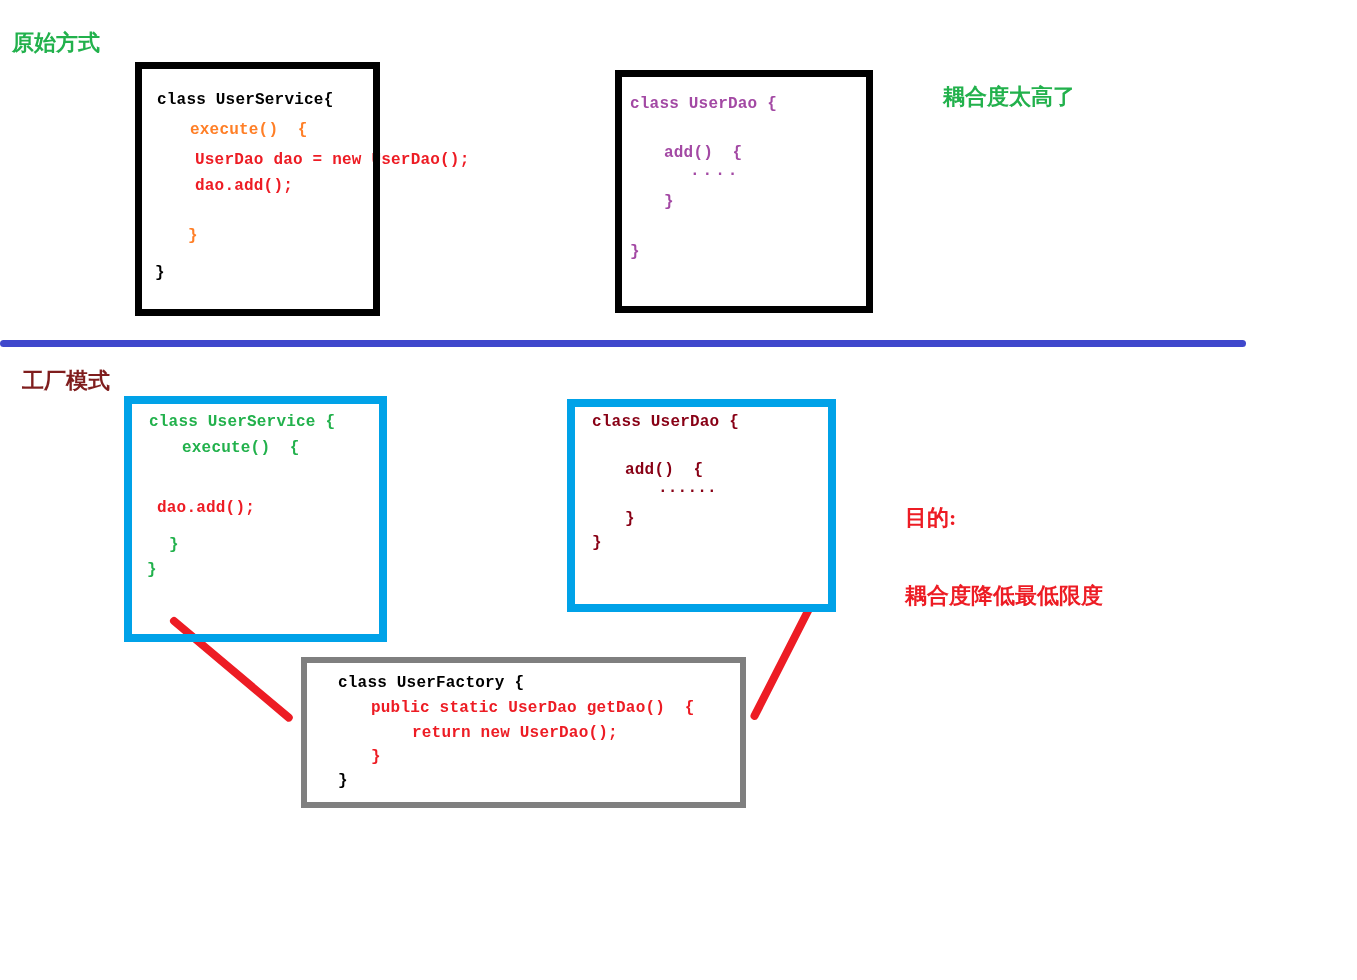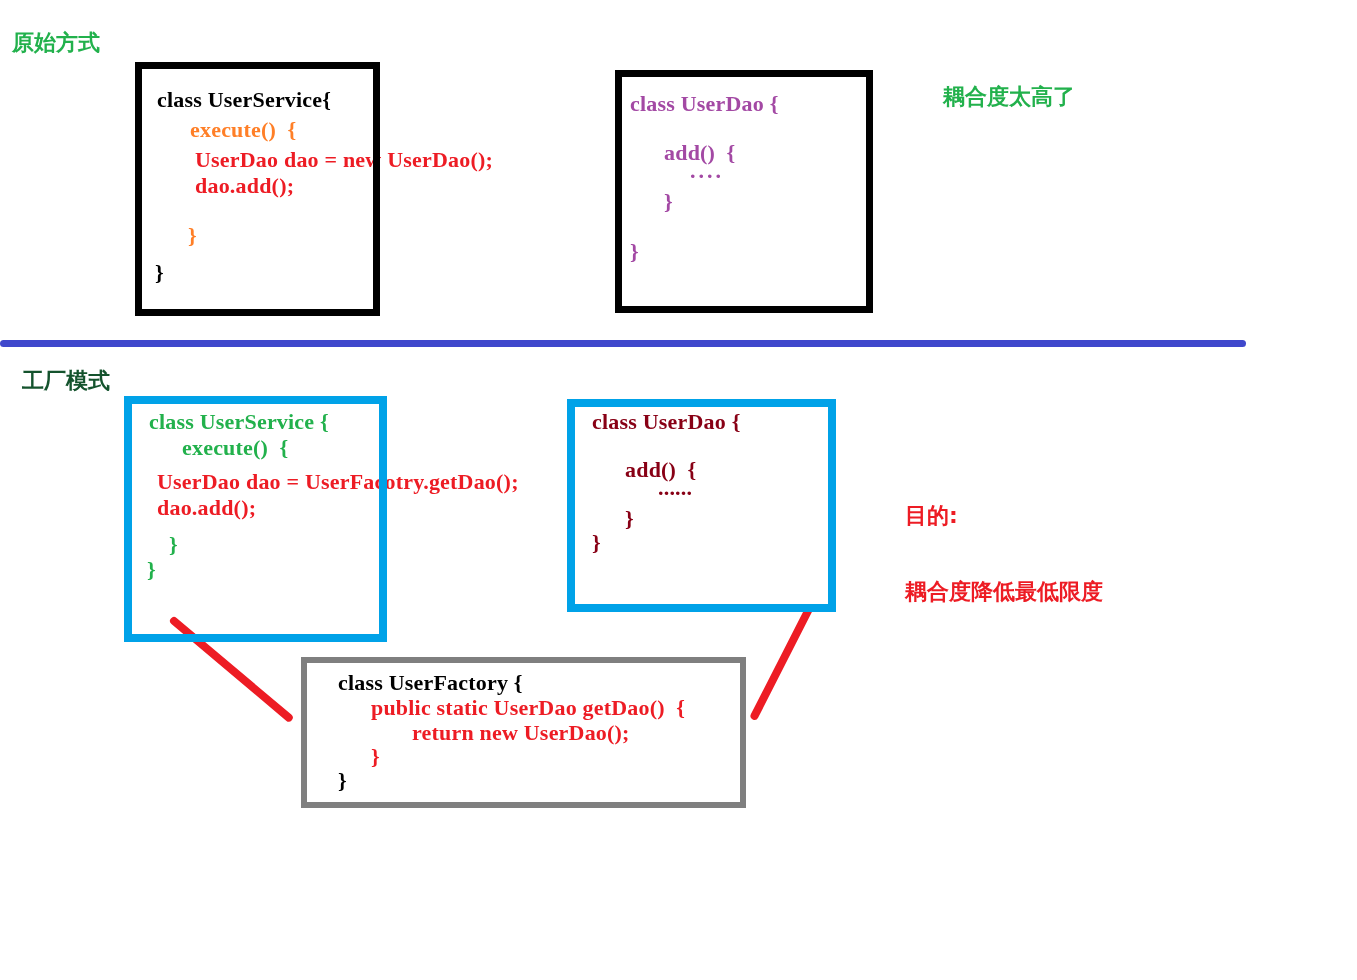--- a/index.html
+++ b/index.html
@@ -21,23 +21,23 @@
   }
   .codegroup { position: absolute; }
   .frame {
     position: absolute;
     inset: 0;
     border-style: solid;
     z-index: 2;
   }
   .code {
     position: absolute;
-    font-family: Liberation Serif, serif;
+    font-family: Liberation Mono, monospace;
     font-weight: bold;
-    font-size: 22px;
+    font-size: 16px;
     letter-spacing: 0.2px;
     white-space: pre;
     z-index: 1;
     line-height: 20px;
   }
   .divider {
     position: absolute;
     left: 0; top: 340;
     width: 1246px; height: 7px;
     border-radius: 4px;
@@ -75,42 +75,41 @@
     <div class="code" style="left: 49px; top: 73px; color: rgb(163, 73, 164);">add()  {</div>
     <div class="code" style="left: 75px; top: 91px; letter-spacing: 3px; color: rgb(163, 73, 164);">....</div>
     <div class="code" style="left: 49px; top: 122px; color: rgb(163, 73, 164);">}</div>
     <div class="code" style="left: 15px; top: 172px; color: rgb(163, 73, 164);">}</div>
   </div>
 
   <div class="label" style="left: 943px; top: 82px; color: rgb(34, 177, 76);">耦合度太高了</div>
 
   <div class="divider" style="left: 0px; top: 340px; background-color: rgb(63, 72, 204);"></div>
 
-  <div class="label" style="left: 22px; top: 366px; color: #14532d; text-align: right;">工厂模式</div>
+  <div class="label" style="left: 22px; top: 366px; color: #7f1d1d; text-align: right;">工厂模式</div>
 
   <div class="codegroup" style="left:124px; top:396px; width:263px; height:246px;">
     <div class="frame" style="border-width: 8px; border-color: rgb(0, 162, 232);"></div>
     <div class="code" style="left: 25px; top: 16px; color: rgb(34, 177, 76);">class UserService {</div>
     <div class="code" style="left: 58px; top: 42px; color: rgb(34, 177, 76);">execute()  {</div>
-    <div class="code" style="left: 33px; top: 76px; color: rgb(237, 28, 36);">UserDao dao = UserFacotry.getDao();</div>
     <div class="code" style="left: 33px; top: 102px; color: rgb(237, 28, 36);">dao.add();</div>
     <div class="code" style="left: 45px; top: 139px; color: rgb(34, 177, 76);">}</div>
     <div class="code" style="left: 23px; top: 164px; color: rgb(34, 177, 76);">}</div>
   </div>
 
   <div class="codegroup" style="left:567px; top:399px; width:269px; height:213px;">
     <div class="frame" style="border-width: 8px; border-color: rgb(0, 162, 232);"></div>
     <div class="code" style="left: 25px; top: 13px; color: rgb(136, 0, 21);">class UserDao {</div>
     <div class="code" style="left: 58px; top: 61px; color: rgb(136, 0, 21);">add()  {</div>
     <div class="code" style="left: 91px; top: 79px; color: rgb(136, 0, 21);">......</div>
     <div class="code" style="left: 58px; top: 110px; color: rgb(136, 0, 21);">}</div>
     <div class="code" style="left: 25px; top: 134px; color: rgb(136, 0, 21);">}</div>
   </div>
 
-  <div class="label" style="left: 905px; top: 453px; color: rgb(237, 28, 36);">
+  <div class="label" style="left: 905px; top: 453px; color: rgb(237, 28, 36); font-family: Liberation Serif, serif;">
     <div class="purpose-line">目的:</div>
     <div class="purpose-line">耦合度降低最低限度</div>
   </div>
 
   <div class="codegroup" style="left:301px; top:657px; width:445px; height:151px;">
     <div class="frame" style="border-width: 6px; border-color: rgb(127, 127, 127);"></div>
     <div class="code" style="left: 37px; top: 16px; color: rgb(0, 0, 0);">class UserFactory {</div>
     <div class="code" style="left: 70px; top: 41px; color: rgb(237, 28, 36);">public static UserDao getDao()  {</div>
     <div class="code" style="left: 97px; top: 66px; color: rgb(237, 28, 36); margin-left: 14px;">return new UserDao();</div>
     <div class="code" style="left: 70px; top: 90px; color: rgb(237, 28, 36);">}</div>

